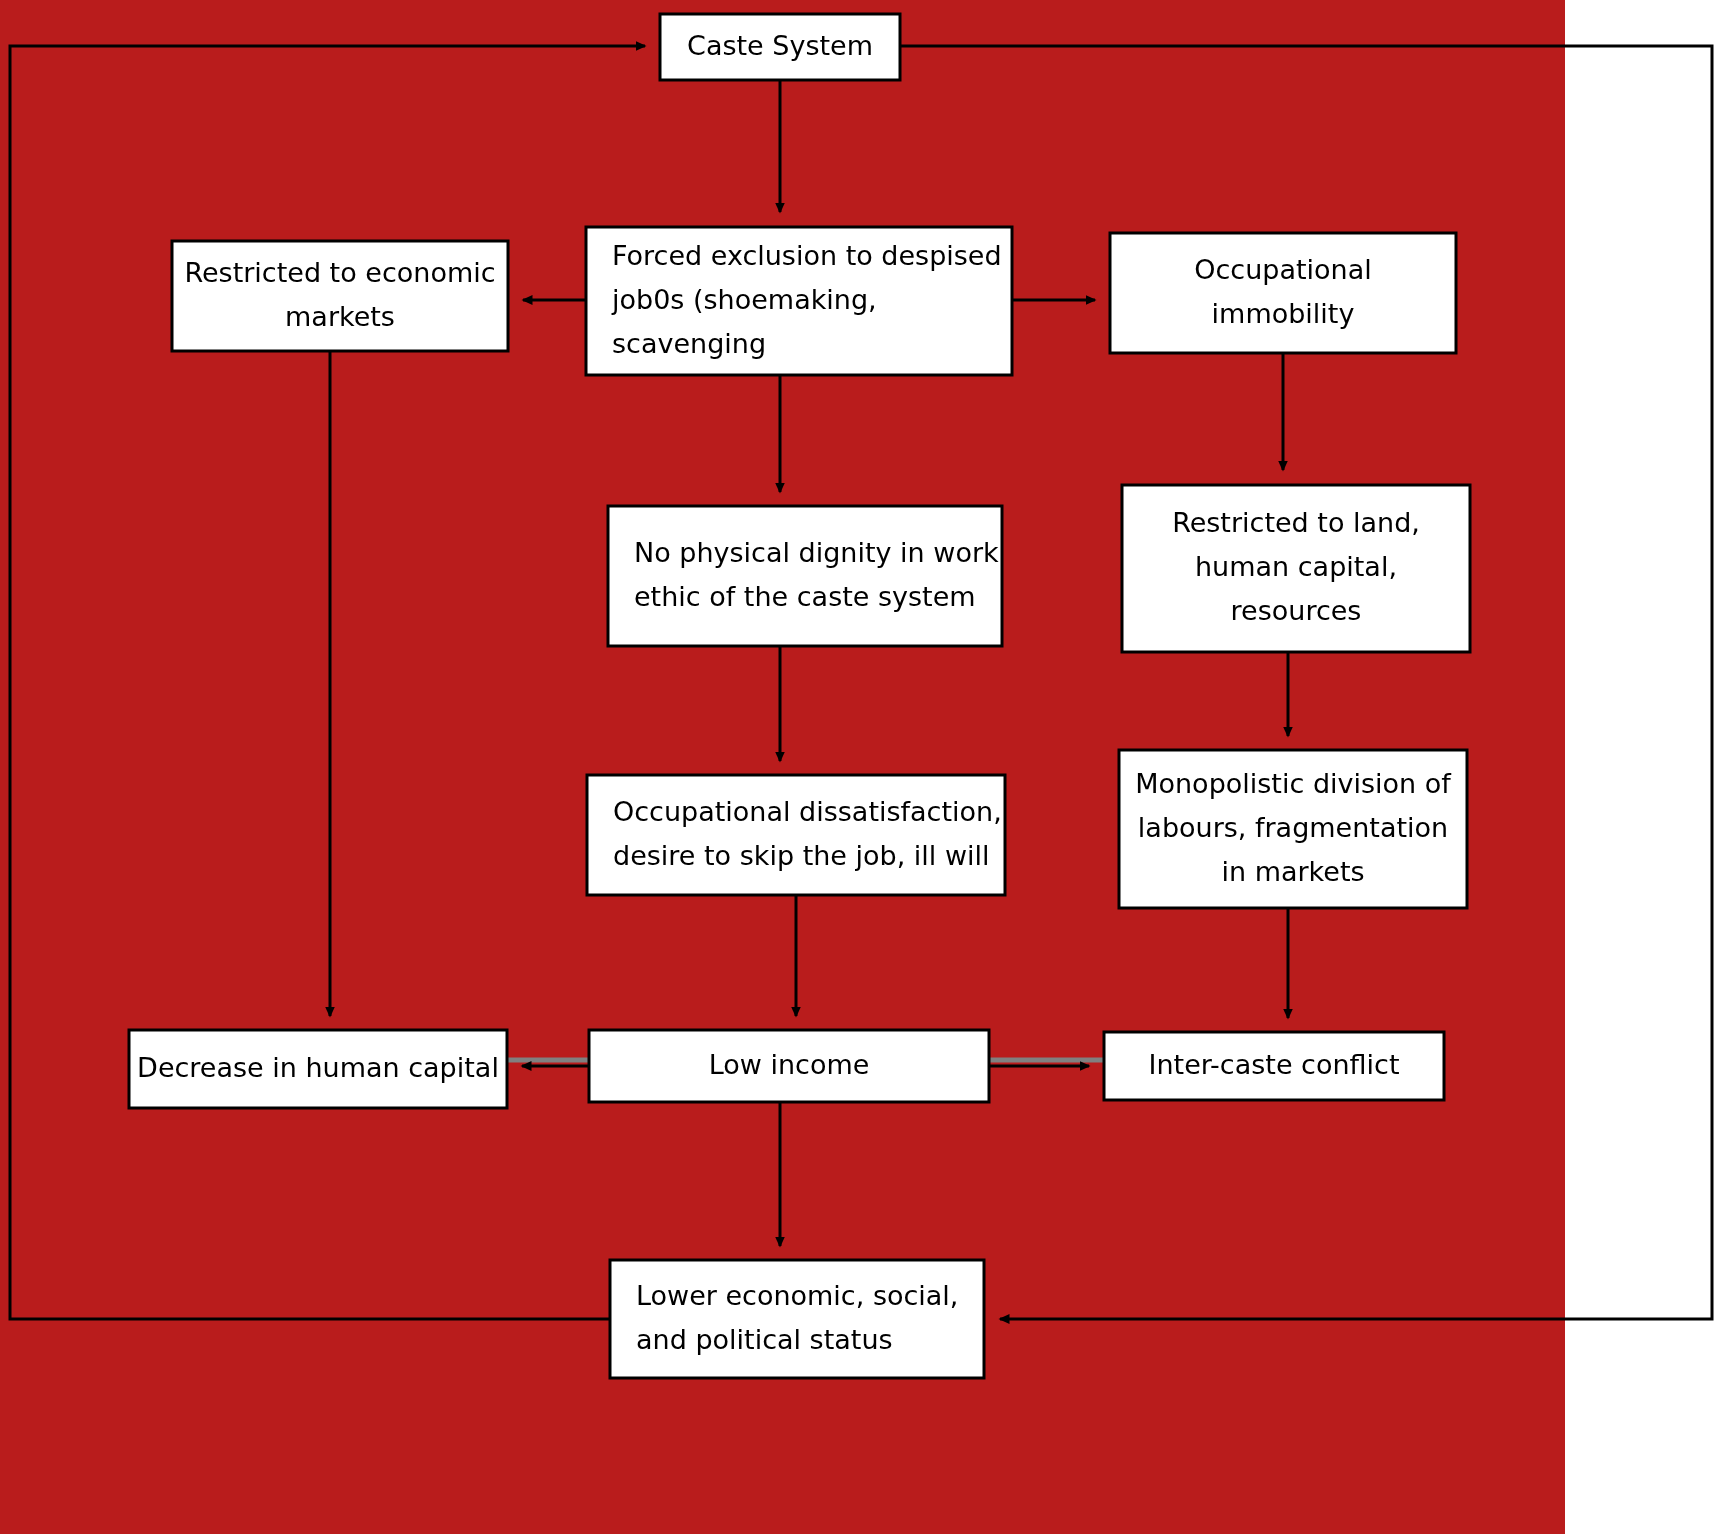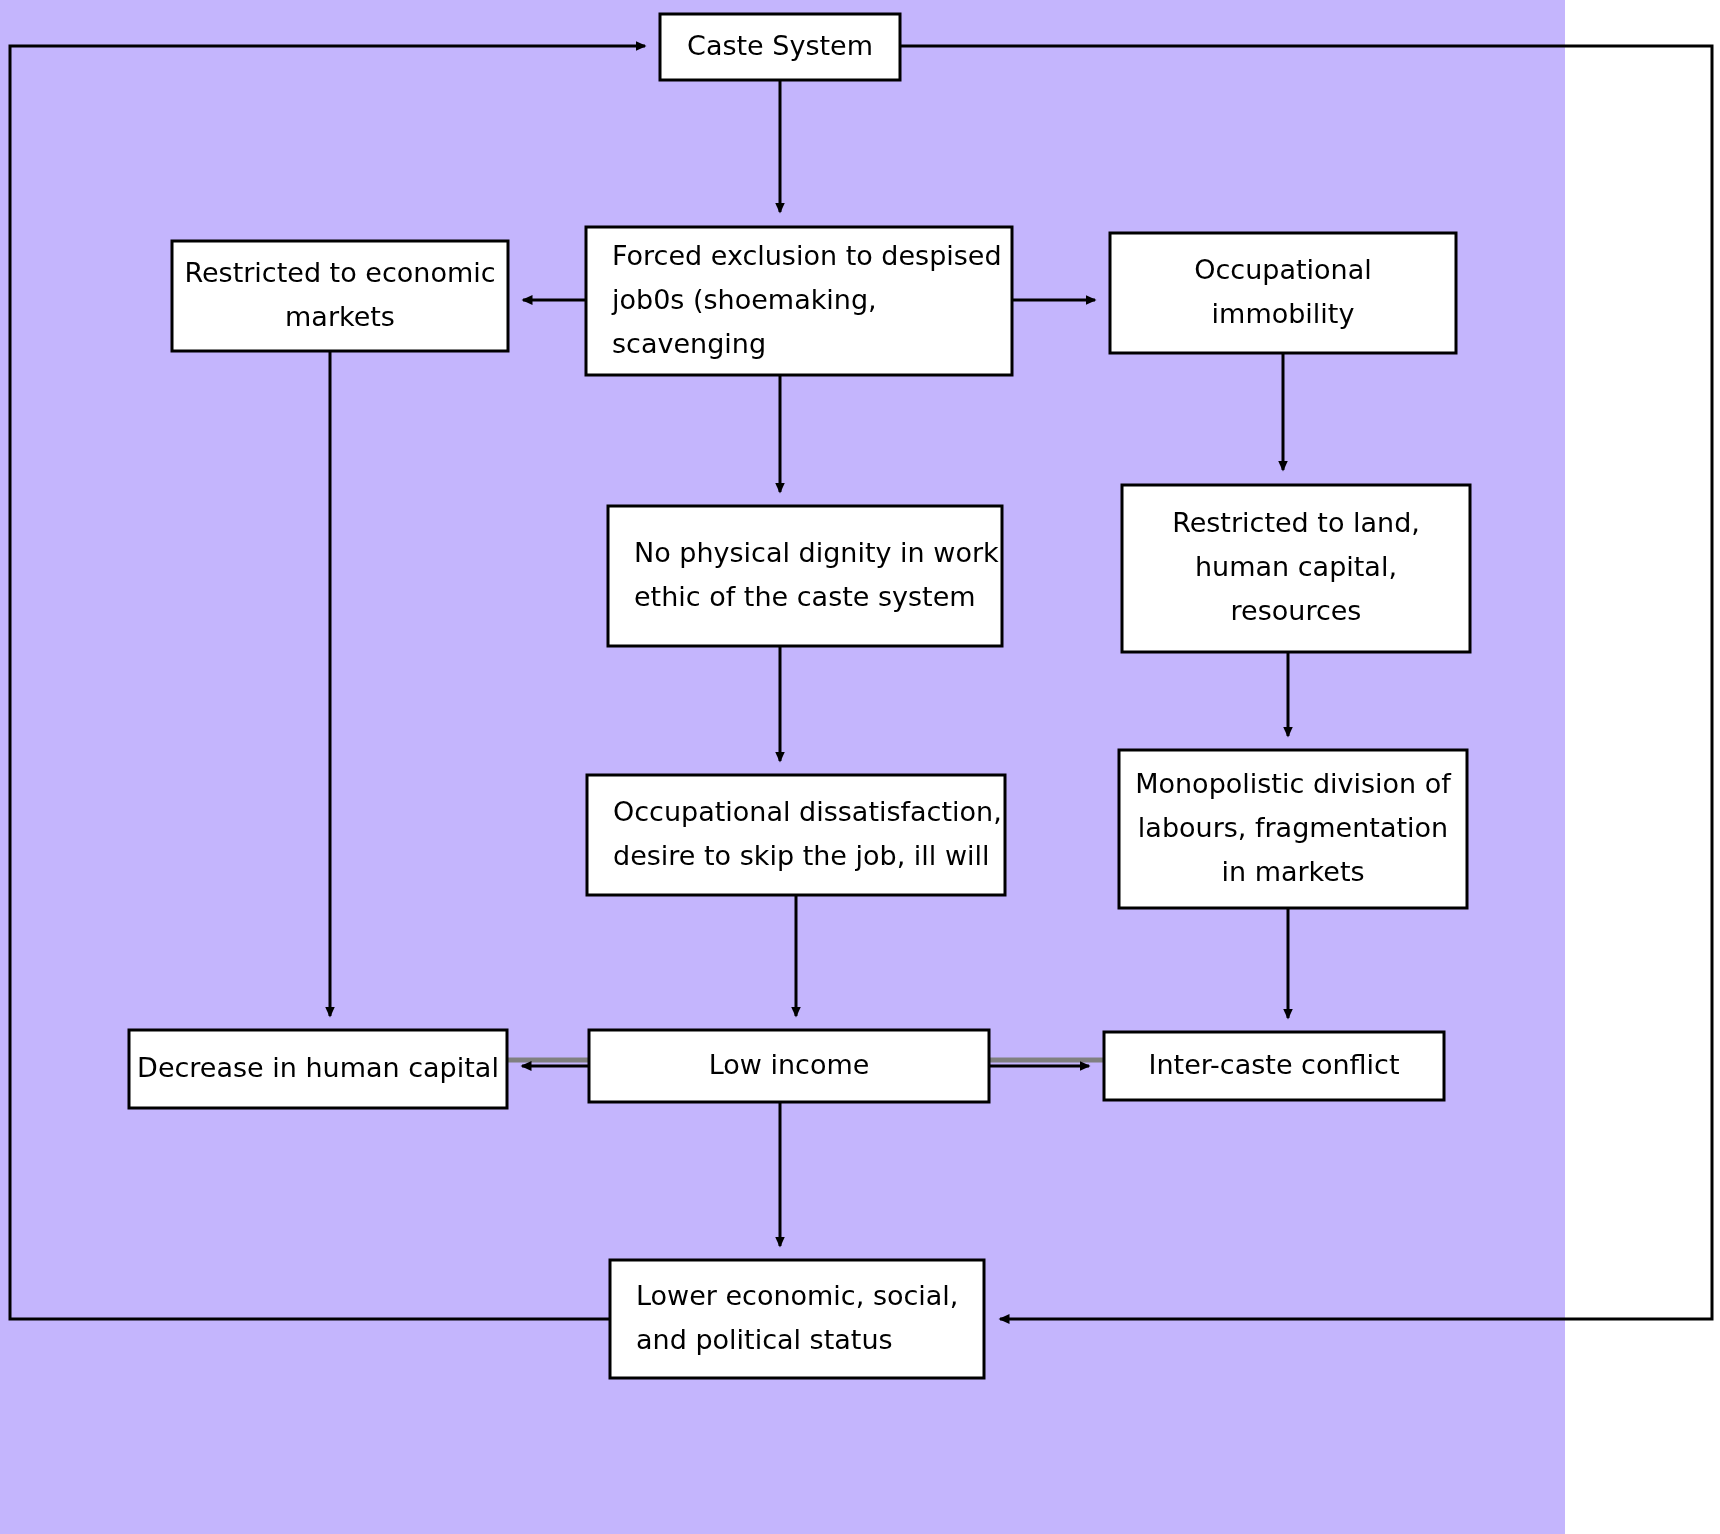--- a/index.html
+++ b/index.html
@@ -10,21 +10,21 @@
   body {
     width: 1720px;
     height: 1534px;
     font-family: "DejaVu Sans", sans-serif;
     overflow: hidden;
   }
   #diagram-root {
     position: relative;
     width: 1565px;
     height: 1534px;
-    background: #c4b5fd;
+    background: #b91c1c;
   }
   svg#flow-svg {
     position: absolute;
     left: 0;
     top: 0;
     width: 1720px;
     height: 1534px;
   }
   .node-rect {
     fill: #ffffff;

